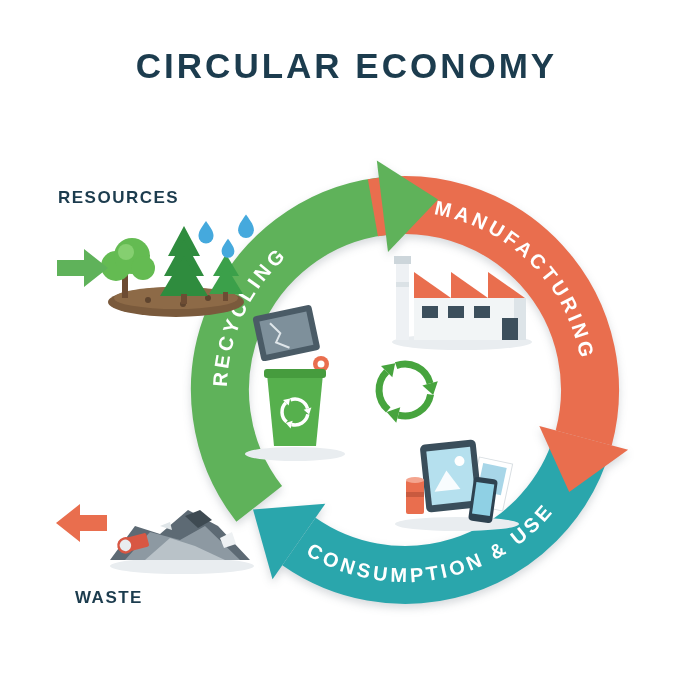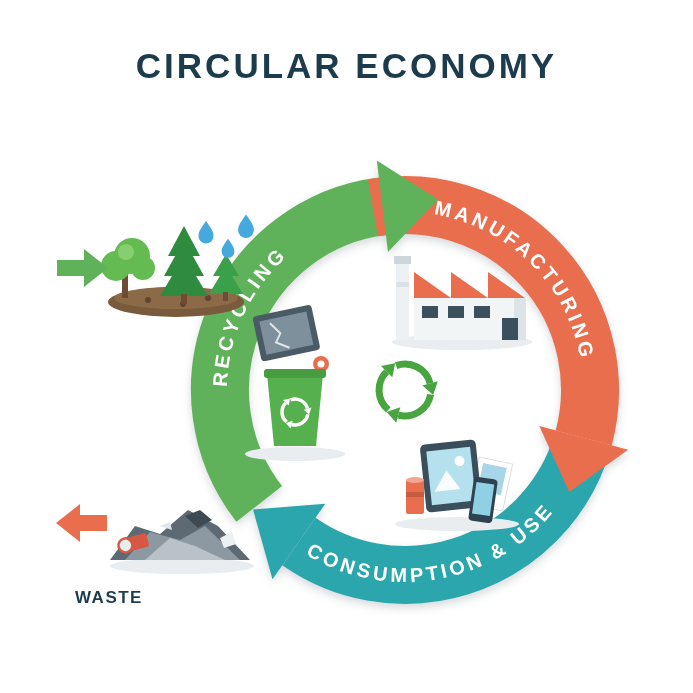--- a/index.html
+++ b/index.html
@@ -25,20 +25,21 @@
   .arrow-in-svg{left:57px;top:248px;}
   .arrow-out-svg{left:55px;top:503px;}
 </style>
 </head>
 <body>
 
 <div class="canvas">
 
   <div class="page-title">CIRCULAR ECONOMY</div>
 
+  <div class="side-label label-resources">RESOURCES</div>
   <div class="side-label label-waste">WASTE</div>
 
   <svg class="ring-svg" width="520" height="520" viewBox="0 0 520 520">
     <defs>
       <g id="recycle-arm">
         <path d="M -8.9 -24.4 A 26 26 0 0 1 25.1 -6.7" fill="none" stroke="currentColor" stroke-width="7"></path>
         <polygon points="17.4,-4.6 32.8,-8.8 28.2,4.9" fill="currentColor"></polygon>
       </g>
       <g id="recycle-symbol">
         <use href="#recycle-arm"></use>

